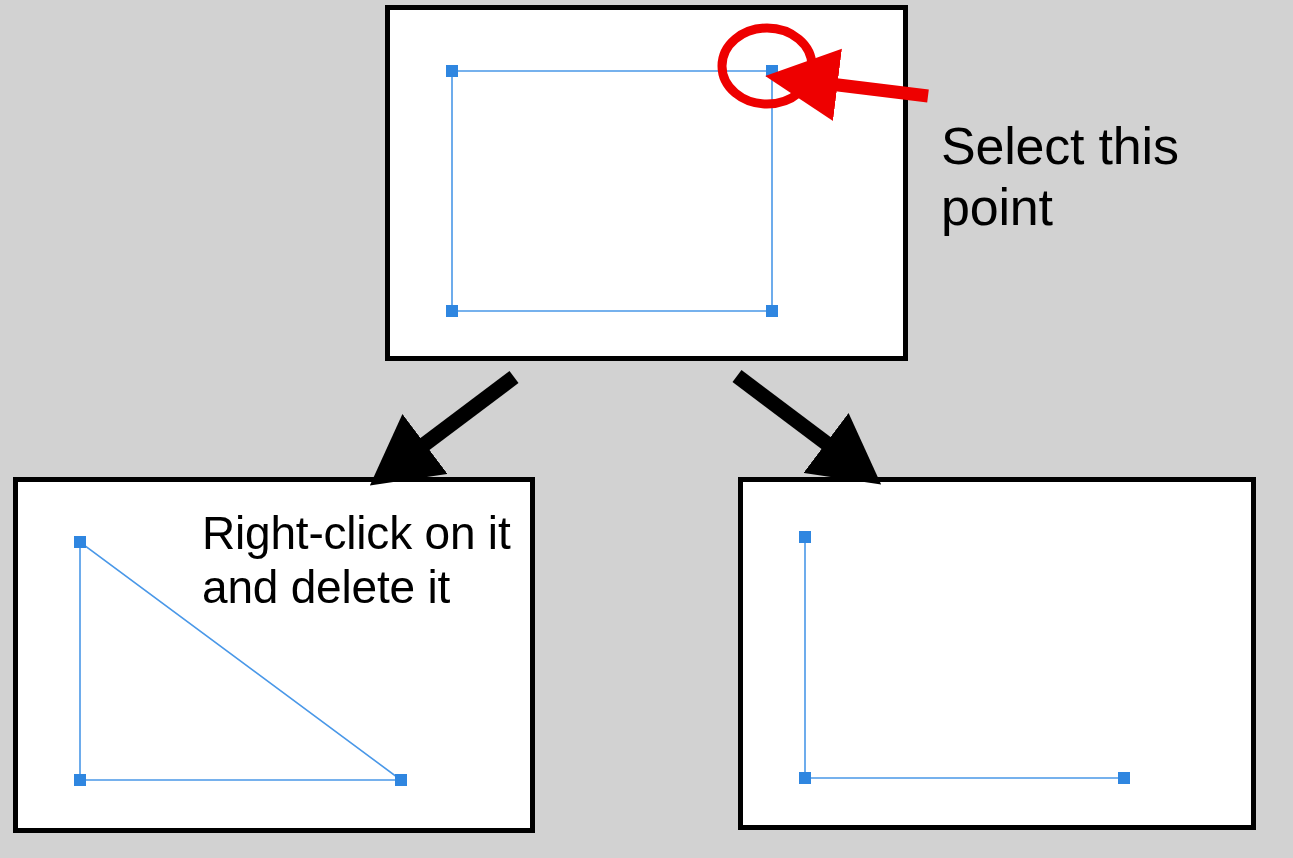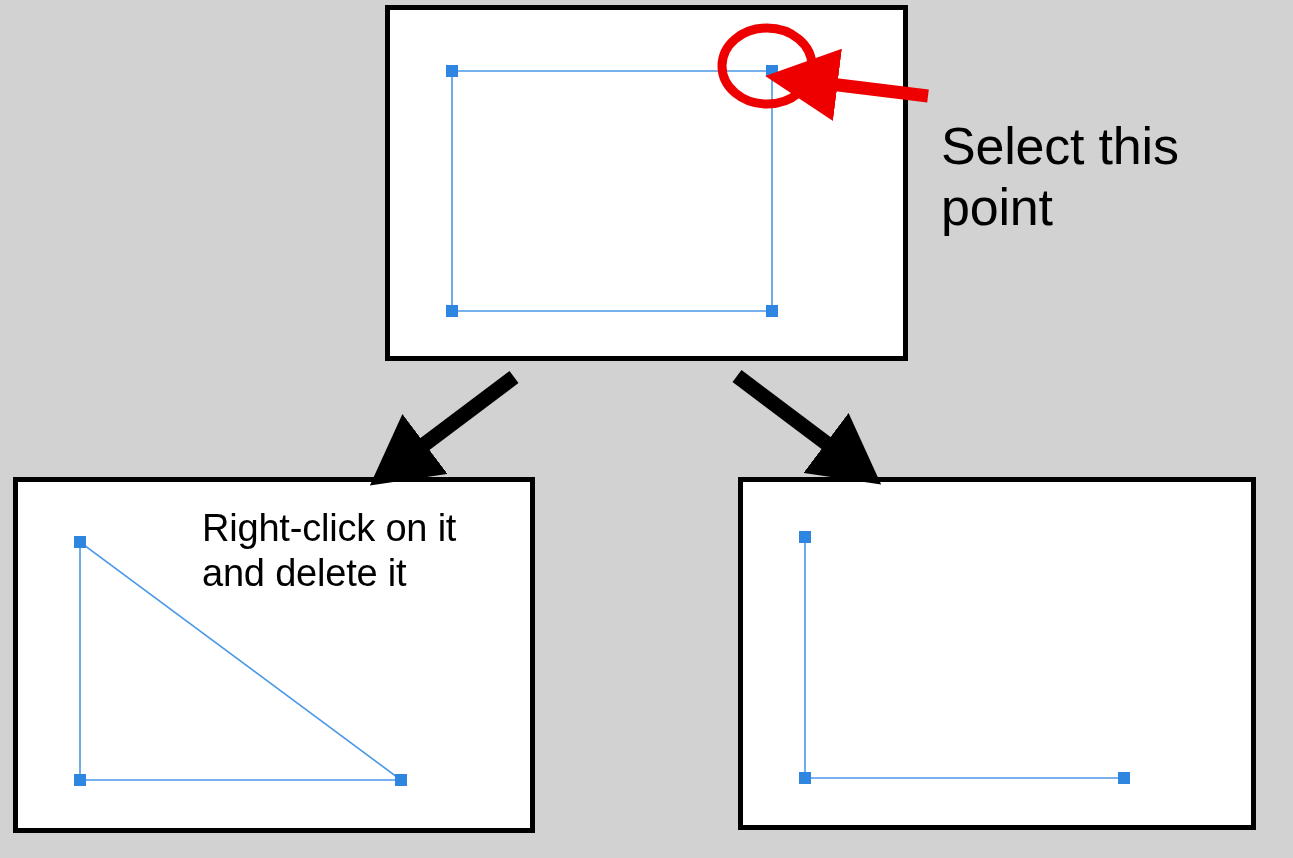--- a/index.html
+++ b/index.html
@@ -50,21 +50,21 @@
     left: 0;
     top: 0;
     width: 100%;
     height: 100%;
     overflow: visible;
   }
   .caption {
     position: absolute;
     color: #000000;
     font-family: "Liberation Sans", sans-serif;
-    font-size: 38px;
+    font-size: 46px;
     font-weight: 400;
     line-height: 1.18;
     white-space: pre-line;
     letter-spacing: -0.2px;
   }
   #caption-select {
     left: 941px;
     top: 80px;
     font-size: 52px;
     margin-top: 36px;

